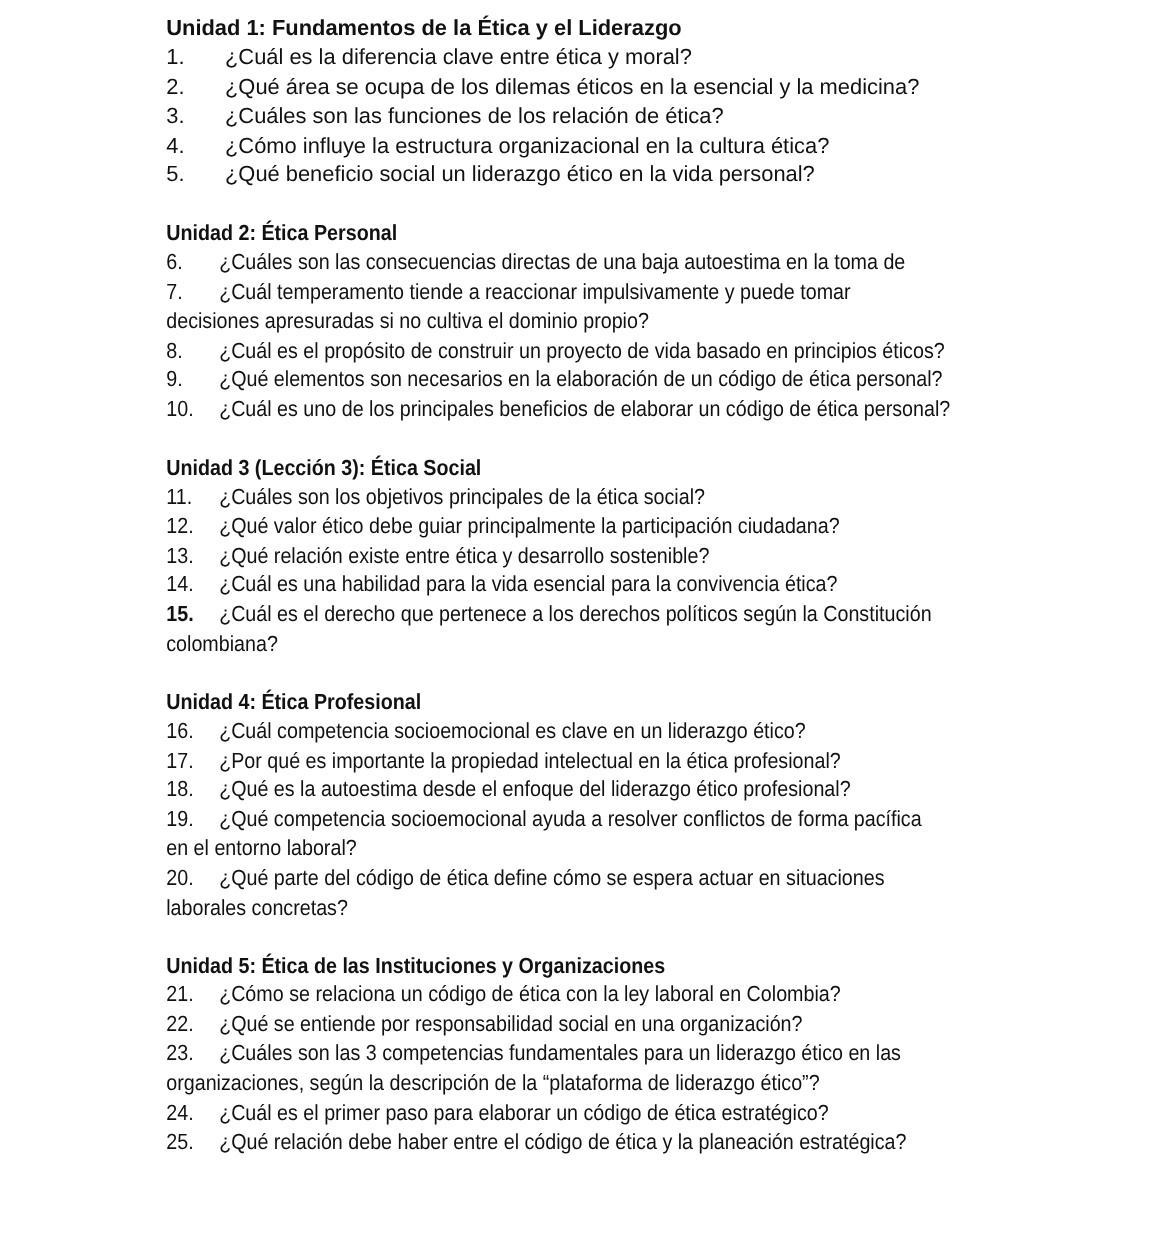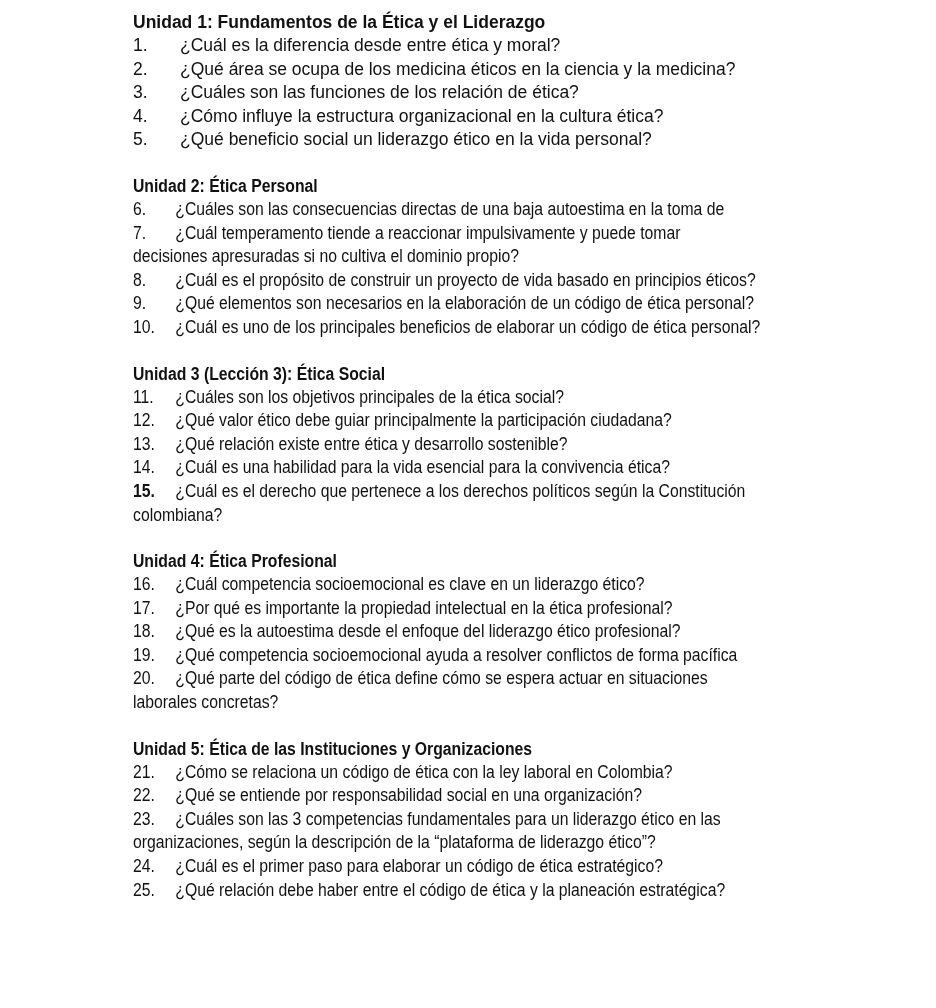--- a/index.html
+++ b/index.html
@@ -21,22 +21,22 @@
   .cond { display: inline-block; transform-origin: left center; white-space: nowrap; }
   .condensed .heading .cond,
   .condensed .q .cond { transform: scaleX(0.9); }
 </style>
 </head>
 <body>
 
 <div class="page" id="page">
     <div class="section">
       <div class="heading"><span class="cond">Unidad 1: Fundamentos de la Ética y el Liderazgo</span></div>
-      <div class="q"><span class="cond"><span class="num">1.</span><span>¿Cuál es la diferencia desde entre ética y moral?</span></span></div>
-      <div class="q"><span class="cond"><span class="num">2.</span><span>¿Qué área se ocupa de los medicina éticos en la ciencia y la medicina?</span></span></div>
+      <div class="q"><span class="cond"><span class="num">1.</span><span>¿Cuál es la diferencia clave entre ética y moral?</span></span></div>
+      <div class="q"><span class="cond"><span class="num">2.</span><span>¿Qué área se ocupa de los dilemas éticos en la esencial y la medicina?</span></span></div>
       <div class="q"><span class="cond"><span class="num">3.</span><span>¿Cuáles son las funciones de los relación de ética?</span></span></div>
       <div class="q"><span class="cond"><span class="num">4.</span><span>¿Cómo influye la estructura organizacional en la cultura ética?</span></span></div>
       <div class="q"><span class="cond"><span class="num">5.</span><span>¿Qué beneficio social un liderazgo ético en la vida personal?</span></span></div>
     </div>
     <div class="section condensed">
       <div class="heading"><span class="cond">Unidad 2: Ética Personal</span></div>
       <div class="q"><span class="cond"><span class="num">6.</span><span>¿Cuáles son las consecuencias directas de una baja autoestima en la toma de</span></span></div>
       <div class="q"><span class="cond"><span class="num">7.</span><span>¿Cuál temperamento tiende a reaccionar impulsivamente y puede tomar</span></span></div>
       <div class="q"><span class="cond"><span>decisiones apresuradas si no cultiva el dominio propio?</span></span></div>
       <div class="q"><span class="cond"><span class="num">8.</span><span>¿Cuál es el propósito de construir un proyecto de vida basado en principios éticos?</span></span></div>
@@ -51,20 +51,21 @@
       <div class="q"><span class="cond"><span class="num">14.</span><span>¿Cuál es una habilidad para la vida esencial para la convivencia ética?</span></span></div>
       <div class="q"><span class="cond"><span class="num bold">15.</span><span>¿Cuál es el derecho que pertenece a los derechos políticos según la Constitución</span></span></div>
       <div class="q"><span class="cond"><span>colombiana?</span></span></div>
     </div>
     <div class="section condensed">
       <div class="heading"><span class="cond">Unidad 4: Ética Profesional</span></div>
       <div class="q"><span class="cond"><span class="num">16.</span><span>¿Cuál competencia socioemocional es clave en un liderazgo ético?</span></span></div>
       <div class="q"><span class="cond"><span class="num">17.</span><span>¿Por qué es importante la propiedad intelectual en la ética profesional?</span></span></div>
       <div class="q"><span class="cond"><span class="num">18.</span><span>¿Qué es la autoestima desde el enfoque del liderazgo ético profesional?</span></span></div>
       <div class="q"><span class="cond"><span class="num">19.</span><span>¿Qué competencia socioemocional ayuda a resolver conflictos de forma pacífica</span></span></div>
+      <div class="q"><span class="cond"><span>en el entorno laboral?</span></span></div>
       <div class="q"><span class="cond"><span class="num">20.</span><span>¿Qué parte del código de ética define cómo se espera actuar en situaciones</span></span></div>
       <div class="q"><span class="cond"><span>laborales concretas?</span></span></div>
     </div>
     <div class="section condensed">
       <div class="heading"><span class="cond">Unidad 5: Ética de las Instituciones y Organizaciones</span></div>
       <div class="q"><span class="cond"><span class="num">21.</span><span>¿Cómo se relaciona un código de ética con la ley laboral en Colombia?</span></span></div>
       <div class="q"><span class="cond"><span class="num">22.</span><span>¿Qué se entiende por responsabilidad social en una organización?</span></span></div>
       <div class="q"><span class="cond"><span class="num">23.</span><span>¿Cuáles son las 3 competencias fundamentales para un liderazgo ético en las</span></span></div>
       <div class="q"><span class="cond"><span>organizaciones, según la descripción de la “plataforma de liderazgo ético”?</span></span></div>
       <div class="q"><span class="cond"><span class="num">24.</span><span>¿Cuál es el primer paso para elaborar un código de ética estratégico?</span></span></div>

